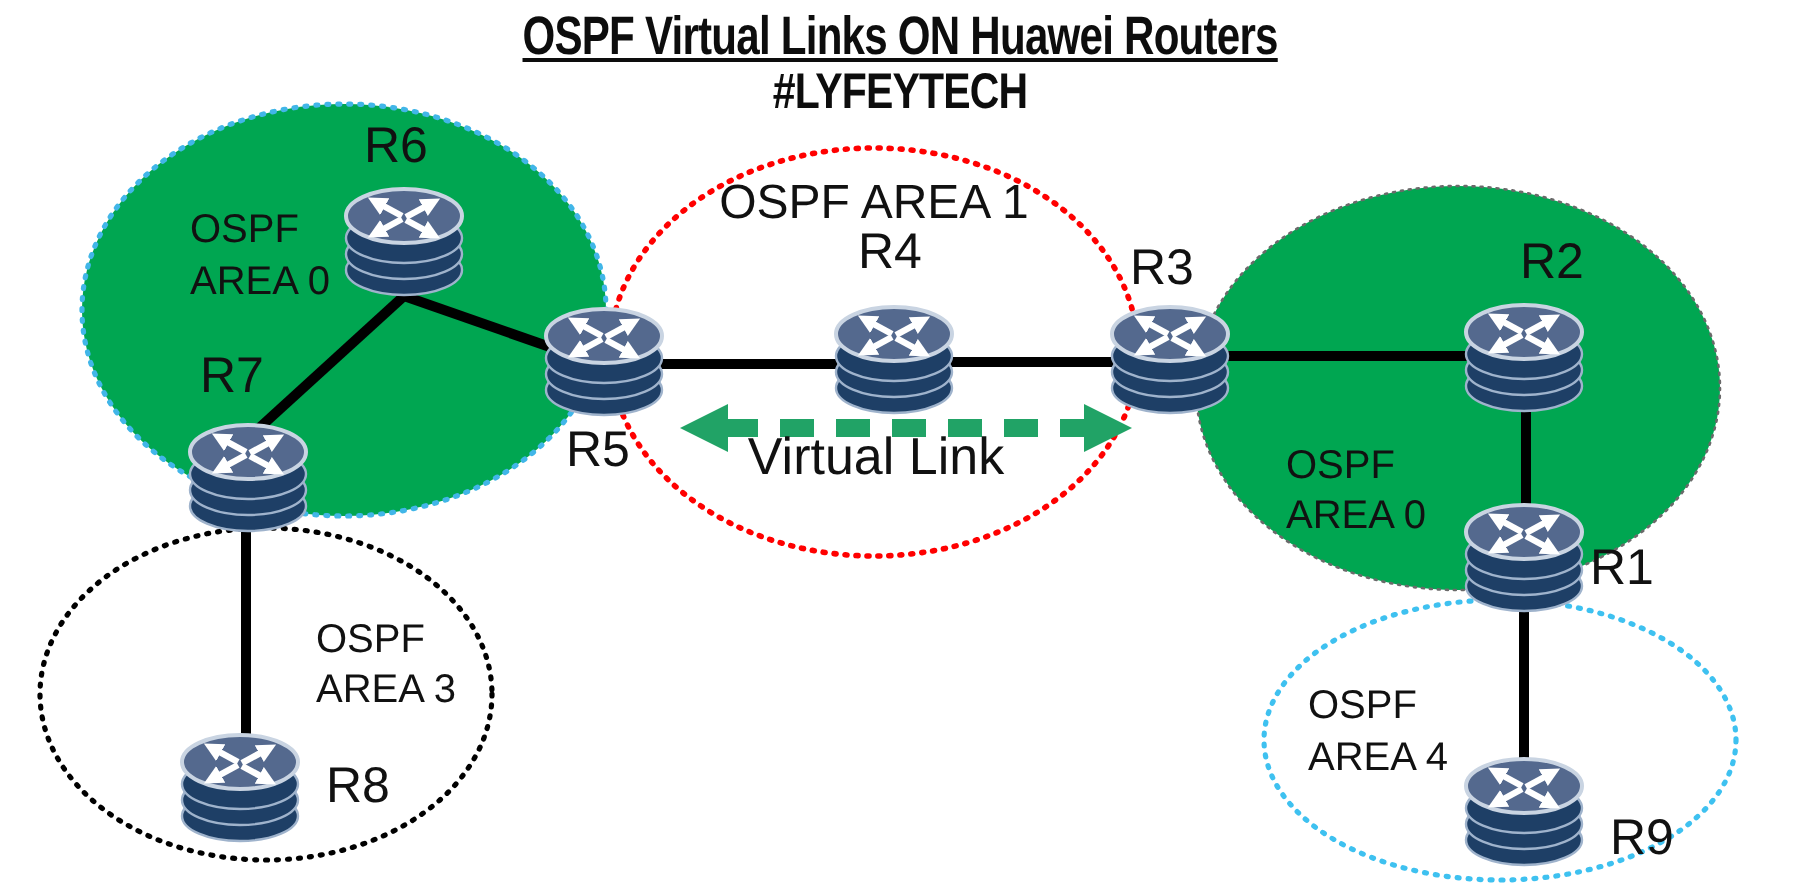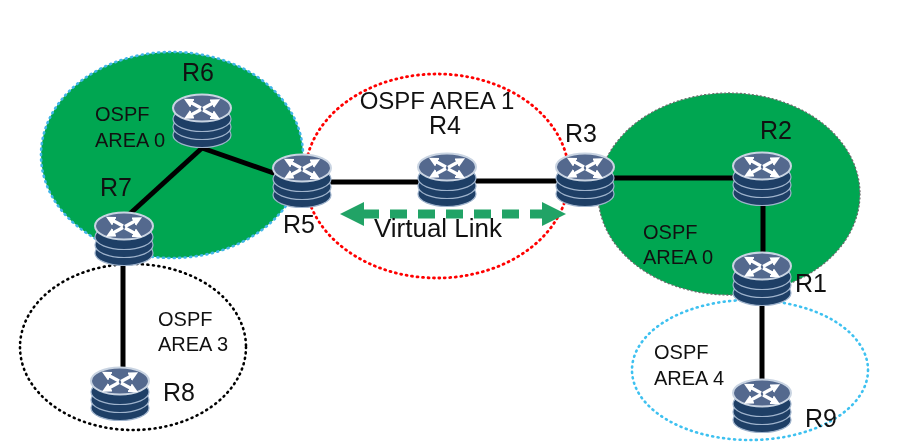--- a/index.html
+++ b/index.html
@@ -106,14 +106,18 @@
       <tspan x="158" y="351">AREA 3</tspan>
     </text>
     <text class="alabel">
       <tspan x="654" y="359">OSPF</tspan>
       <tspan x="654" y="385">AREA 4</tspan>
     </text>
 
     <text class="vlabel" x="438" y="237" text-anchor="middle">Virtual Link</text>
   </svg>
 
+  <div class="title-wrap">
+    <span class="main-title">OSPF Virtual Links ON Huawei Routers</span>
+    <span class="sub-title">#LYFEYTECH</span>
+  </div>
 
 </div>
 
 </body></html>

